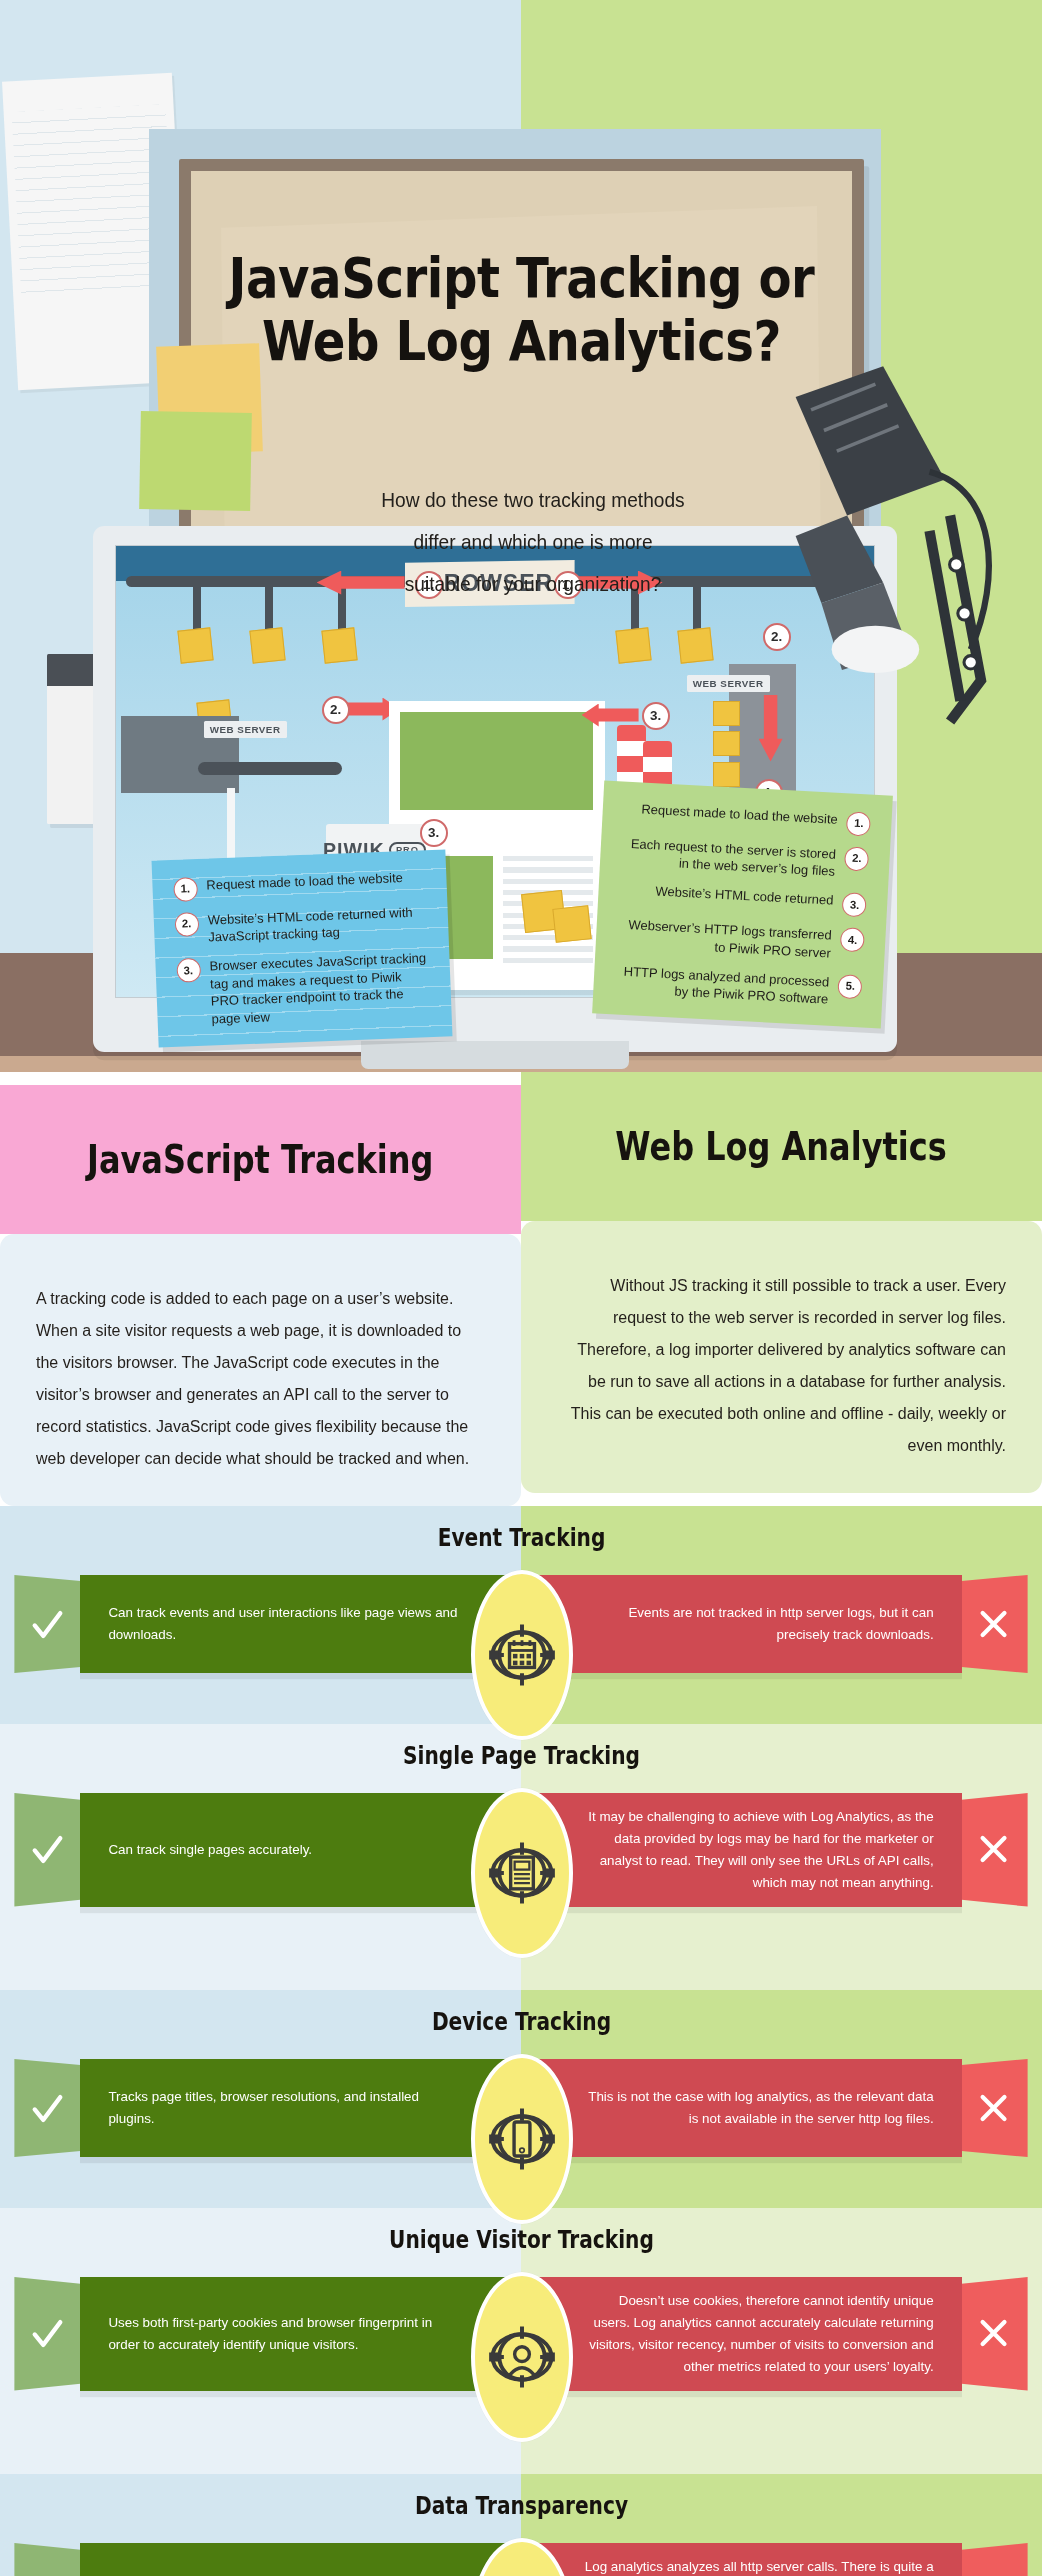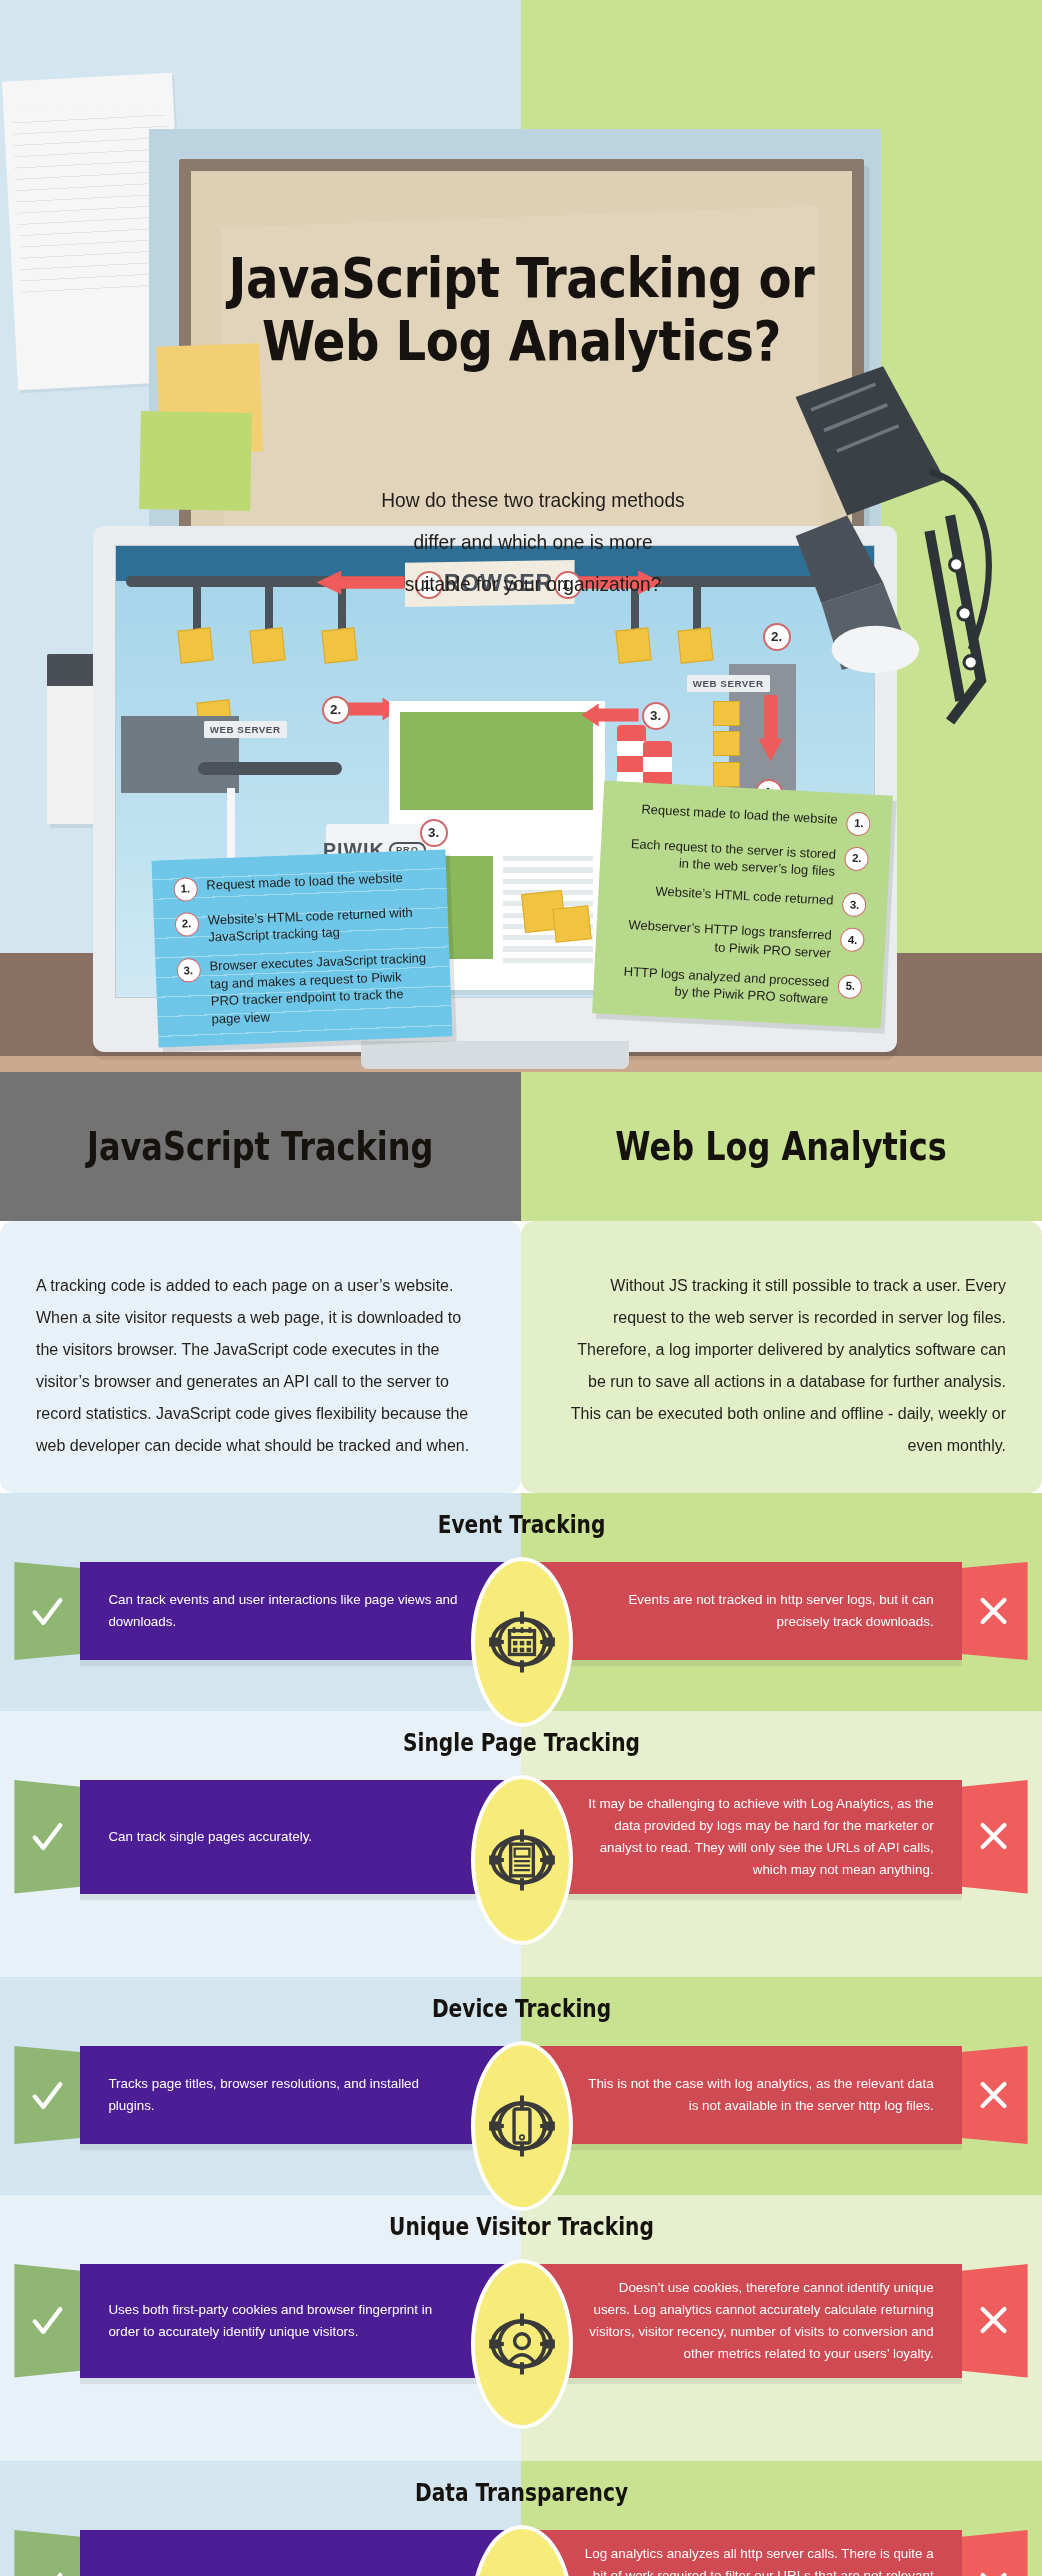--- a/index.html
+++ b/index.html
@@ -94,21 +94,21 @@
   .note .num{flex:0 0 auto;width:24px;height:24px;border-radius:50%;background:#fff;border:1.5px solid #d06a6a;
     display:flex;align-items:center;justify-content:center;font-weight:800;font-size:11.3px;}
   .note.green .row{justify-content:flex-end;text-align:right;}
   .note.green .row .txt{order:1;} .note.green .row .num{order:2;}
 
   
   .intro{display:flex;width:1043px;}
   .intro .col{width:521px;}
   .intro .head{height:149px;display:flex;align-items:center;justify-content:center;}
   .intro .head h2{font-family:"DejaVu Sans",sans-serif;font-weight:900;font-size:39px;color:#16130f;transform:scaleX(.82);}
-  .intro .col.js .head{background:#737373;}
+  .intro .col.js .head{background:#f9a8d4;margin-top:13px;}
   .intro .col.wl .head{background:#c8e292;}
   .intro .col.js .body{background:#e8f1f7;}
   .intro .col.wl .body{background:#e3efc9;}
   .intro .body{min-height:201px;padding:49px 36px 31px;font-size:16px;line-height:2.0;color:#231f1b;border-radius:14px;}
   .intro .col.js .body{text-align:left;}
   .intro .col.wl .body{text-align:right;}
 
   
   .rows{position:relative;width:1043px;}
   .crow{position:relative;width:1043px;display:flex;}
@@ -128,21 +128,21 @@
 
   .cap{width:66px;flex:0 0 66px;display:flex;align-items:center;justify-content:center;align-self:stretch;}
   .cap.good{background:#8fb673;}
   .cap.bad{background:#ef5d5d;}
   .cap.leftcap{clip-path:polygon(0 0,100% 6%,100% 94%,0 100%);margin-left:14.4px;}
   .cap.rightcap{clip-path:polygon(0 6%,100% 0,100% 100%,0 94%);margin-right:14.4px;}
   .cap svg{width:37px;height:37px;}
 
   .slab{flex:1;align-self:stretch;display:flex;align-items:center;padding:13.4px 62px 13.4px 28px;
     font-size:13.4px;line-height:1.62;color:#ffffff;}
-  .slab.good{background:#4c1d95;}
+  .slab.good{background:#4d7c0f;}
   .slab.bad{background:#cf4a52;}
   .bar.right .slab{padding:13.4px 28px 13.4px 62px;text-align:right;justify-content:flex-end;}
   .bar.left .slab{box-shadow:0 6.2px 0 rgba(0,0,0,.07);}
   .bar.right .slab{box-shadow:0 6.2px 0 rgba(0,0,0,.07);text-align:right;}
 
   .medal{position:absolute;left:50%;top:64px;transform:translateX(-50%);width:102px;height:170px;border-radius:50%;
     background:#f7ec7a;border:4.6px solid #ffffff;z-index:6;display:flex;align-items:center;justify-content:center;
     box-shadow:0 0 0 0.5px rgba(0,0,0,.03);}
   .medal svg{width:68px;height:68px;}
 </style>

